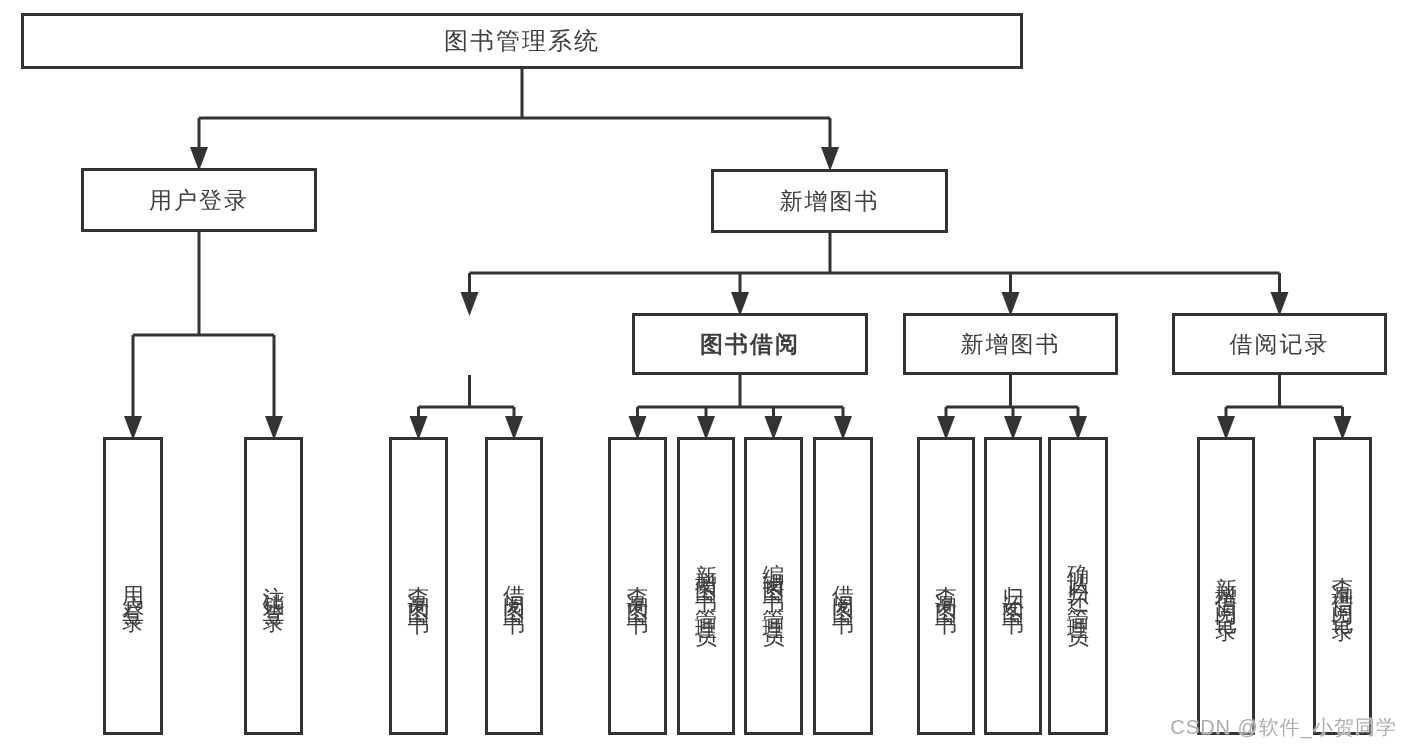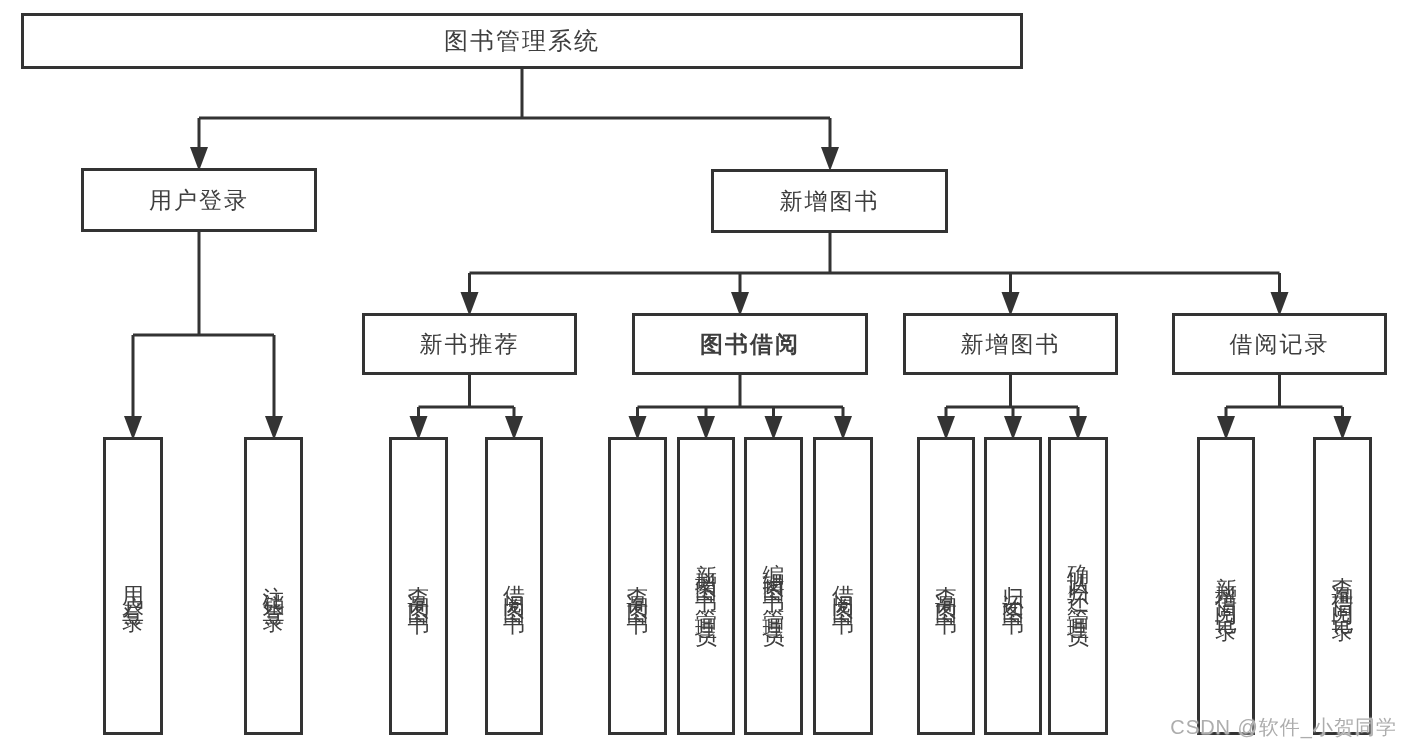--- a/index.html
+++ b/index.html
@@ -109,23 +109,20 @@
     <span>图书管理系统</span>
   </div>
 
   <div class="node h" style="left:81px;top:168px;width:236px;height:64px;">
     <span>用户登录</span>
   </div>
   <div class="node h" style="left:711px;top:169px;width:237px;height:64px;">
     <span>新增图书</span>
   </div>
 
-  <div class="node h" style="left:362px;top:313px;width:215px;height:62px;">
-    <span>新书推荐</span>
-  </div>
   <div class="node h" style="left:632px;top:313px;width:236px;height:62px;font-weight:bold;">
     <span>图书借阅</span>
   </div>
   <div class="node h" style="left:903px;top:313px;width:215px;height:62px;">
     <span>新增图书</span>
   </div>
   <div class="node h" style="left:1172px;top:313px;width:215px;height:62px;">
     <span>借阅记录</span>
   </div>
 

